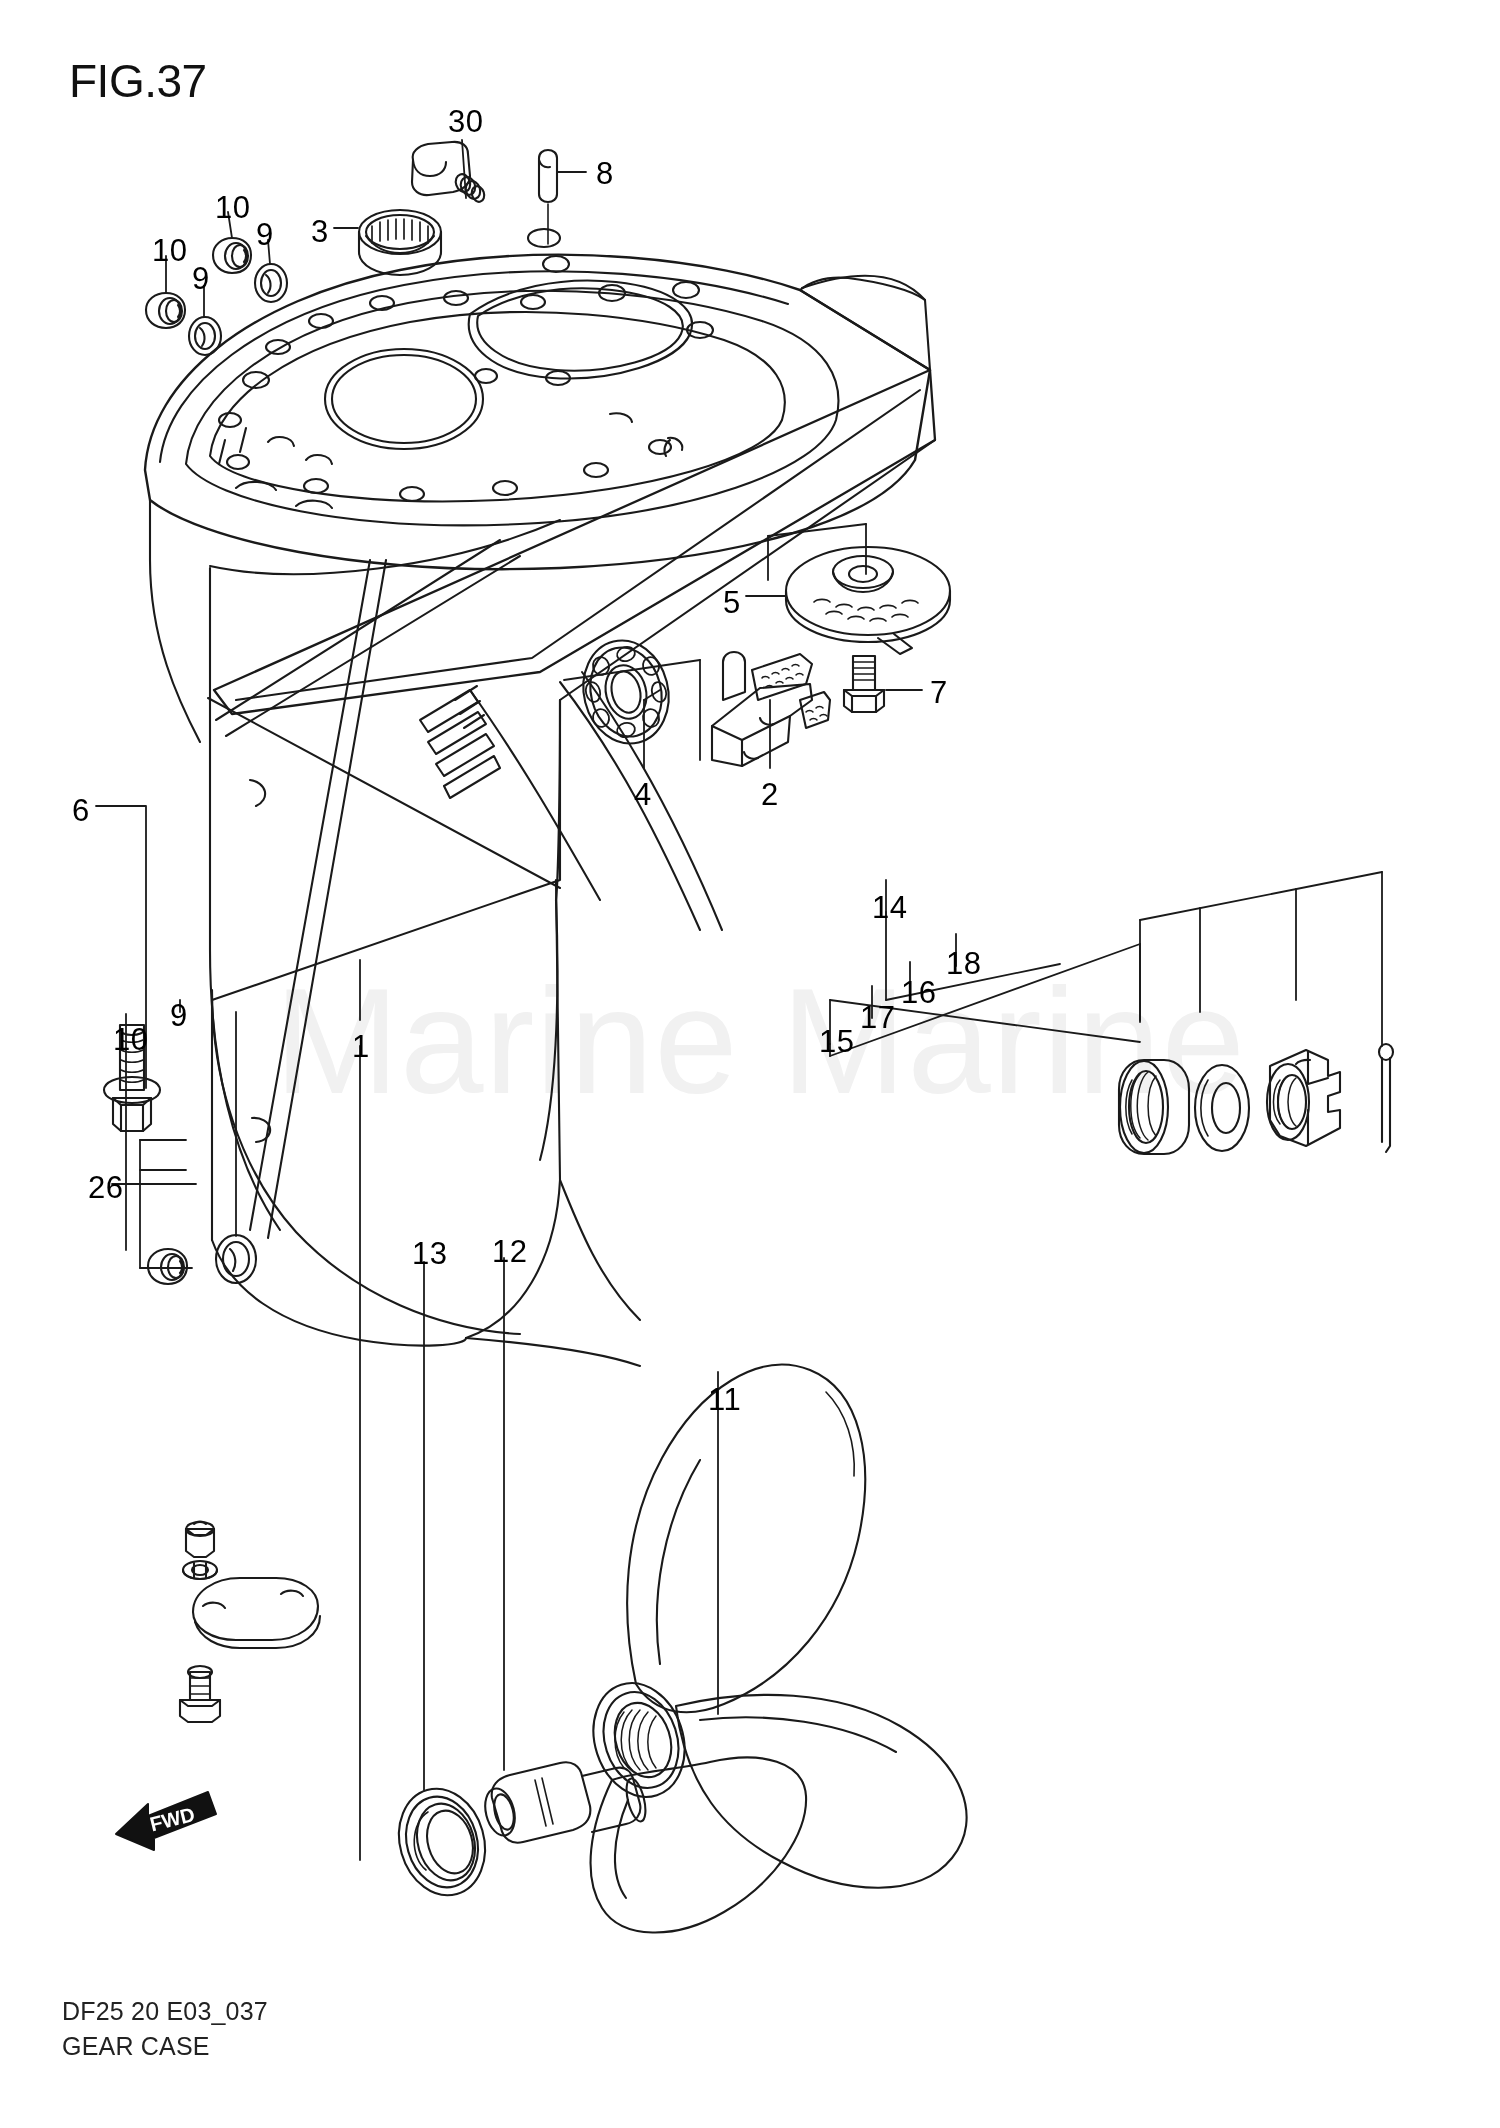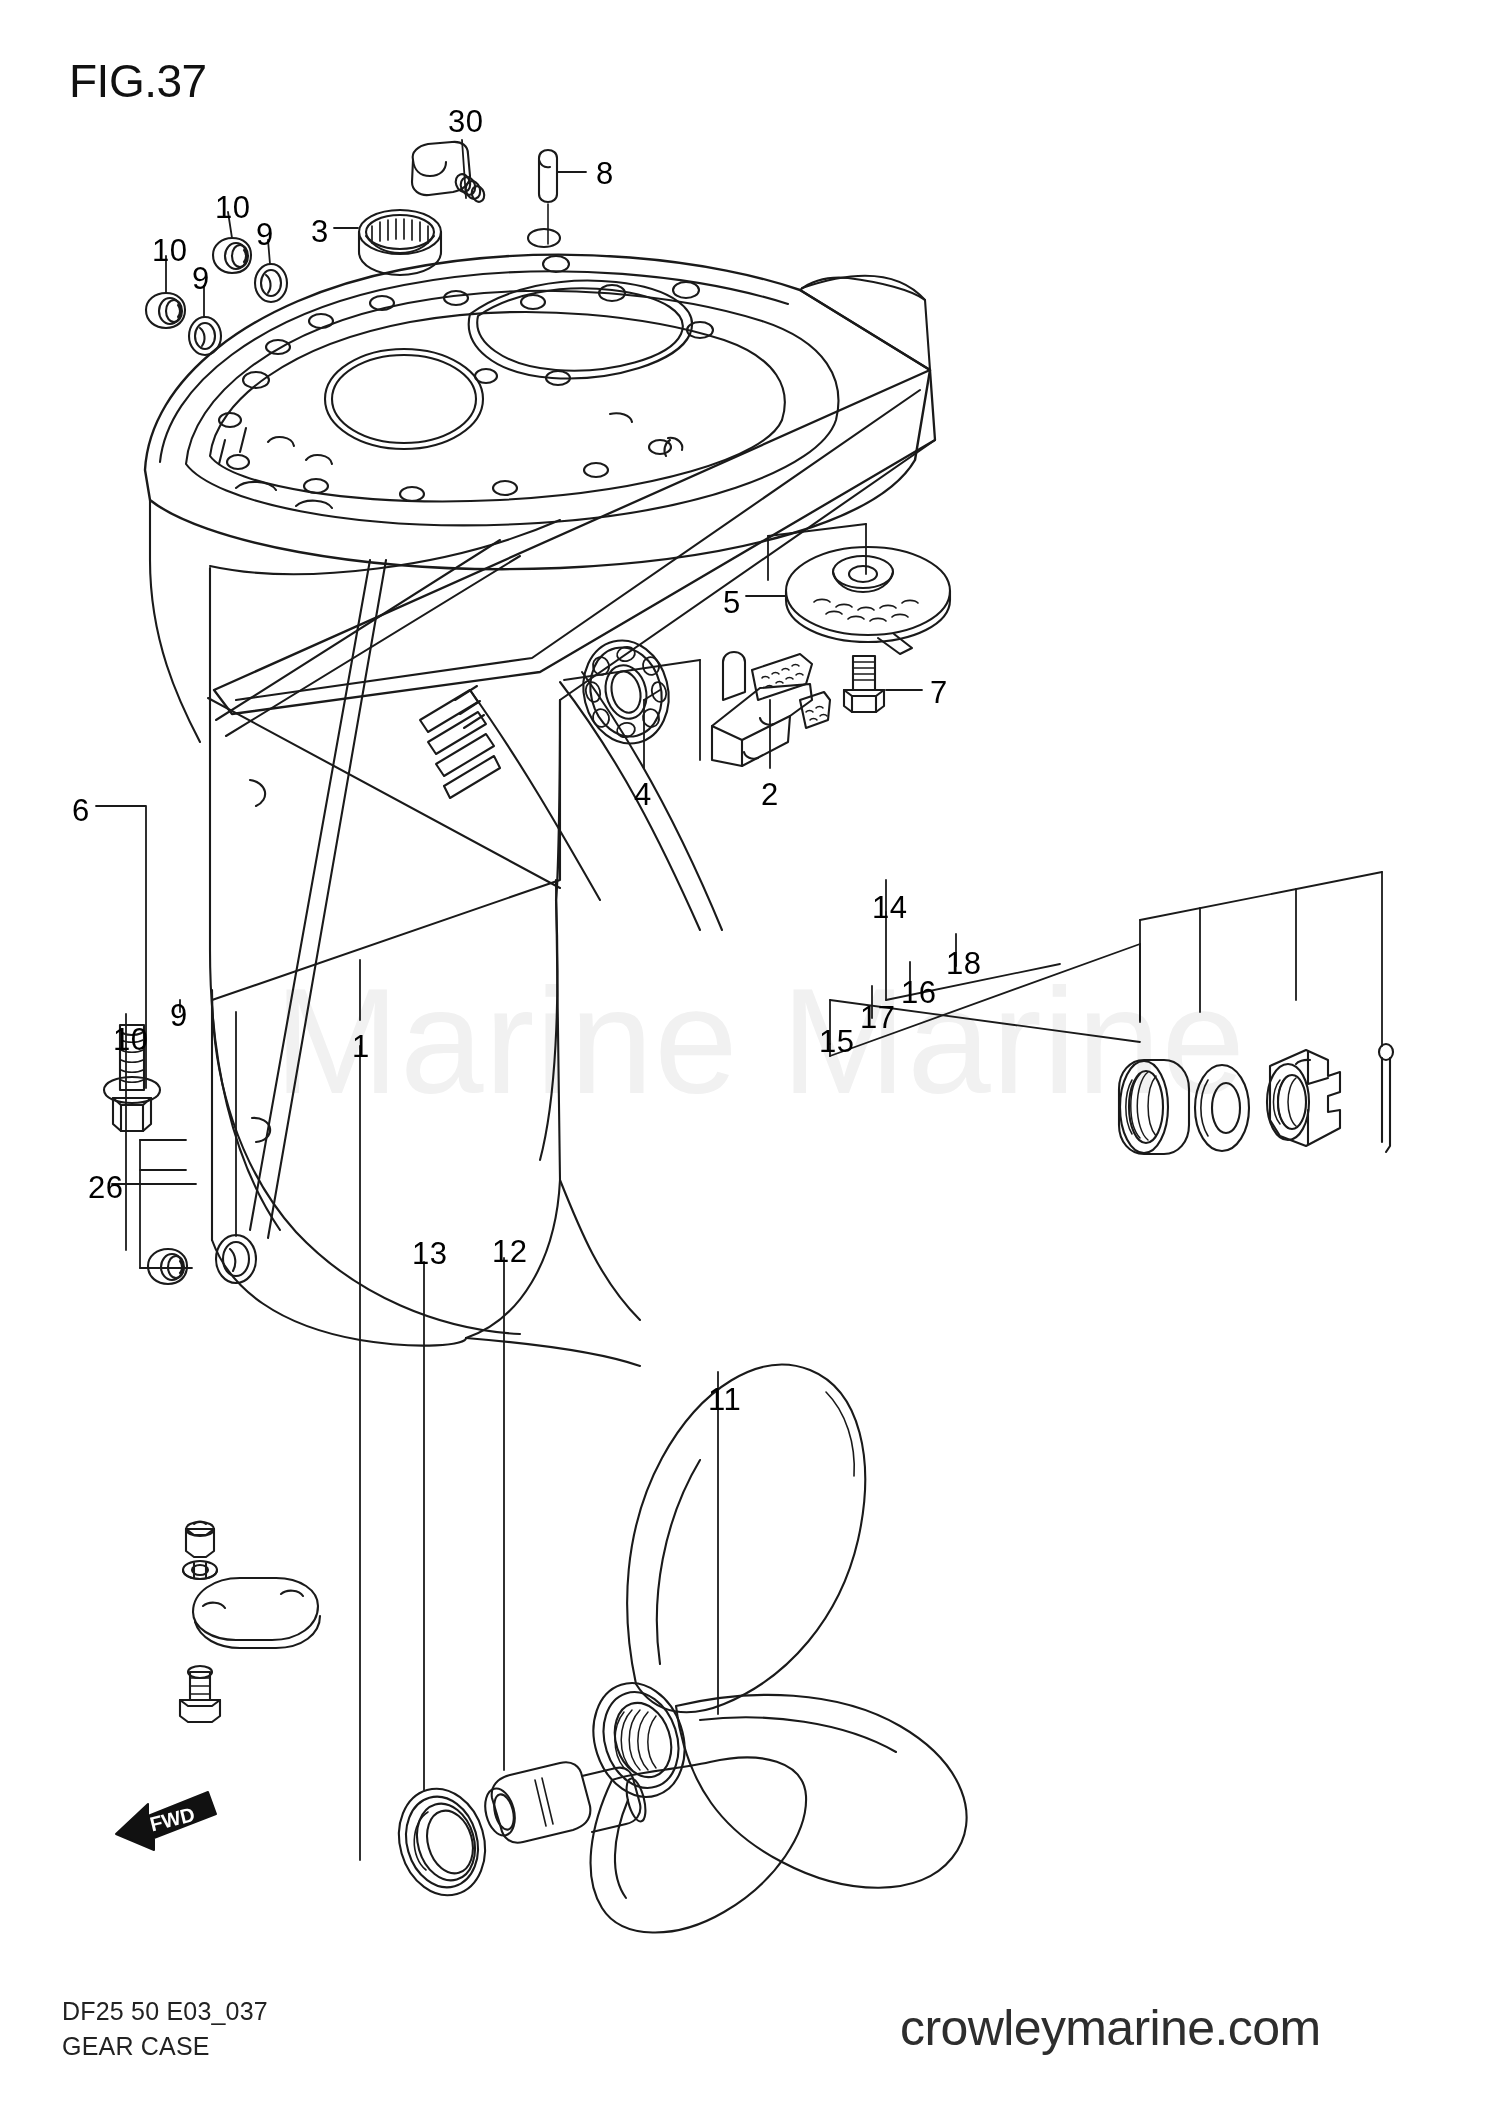--- a/index.html
+++ b/index.html
@@ -636,18 +636,17 @@
       <div class="callout" style="left: 113px; top: 1024px;">10</div>
       <div class="callout" style="left: 170px; top: 1000px;">9</div>
       <div class="callout" style="left: 352px; top: 1031px;">1</div>
       <div class="callout" style="left: 88px; top: 1172px;">26</div>
       <div class="callout" style="left: 492px; top: 1236px;">12</div>
       <div class="callout" style="left: 412px; top: 1238px;">13</div>
       <div class="callout" style="left: 708px; top: 1384px;">11</div>
     </div>
 
   <div id="footer-left">
-    <span class="code">DF25 50 E03_037</span>
+    <span class="code">DF25 20 E03_037</span>
     <span class="name">GEAR CASE</span>
   </div>
-  <div id="footer-logo">crowleymarine.com</div>
 
 </div>
 
 </body></html>

